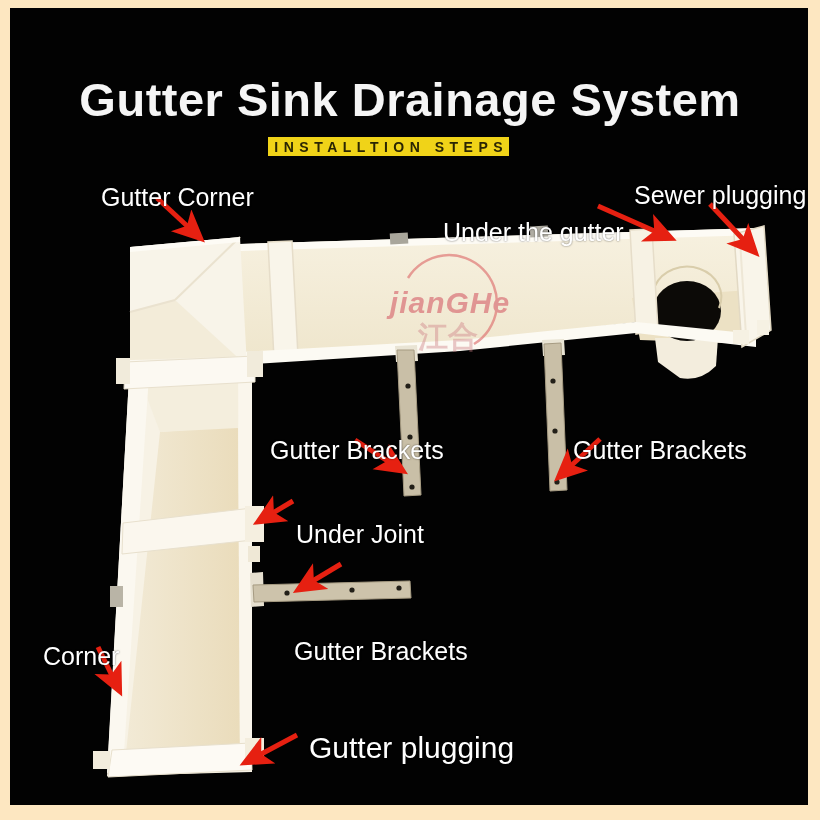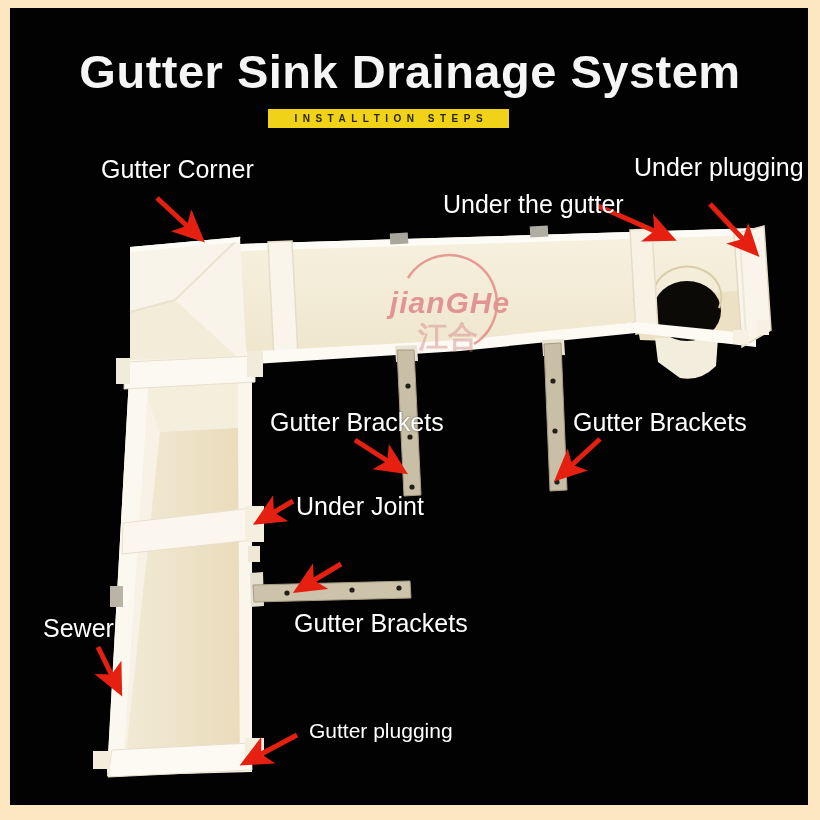--- a/index.html
+++ b/index.html
@@ -7,30 +7,30 @@
     width:820px;height:820px;
     font-family:"Liberation Sans",sans-serif;
     background:#fde7c1;
     position:relative;overflow:hidden;
   }
   .frame{position:absolute;inset:0;background:#fde7c1;}
   .canvas{
     position:absolute;left:10px;top:8px;right:12px;bottom:15px;
     background:#020202;
   }
-  .abs{position:absolute;}
+  .abs{position:absolute;margin-top:28px;}
   .title{
     left:0;top:44px;width:820px;text-align:center;
     color:#f5f5f5;font-size:47px;font-weight:bold;letter-spacing:0.5px;
     white-space:nowrap;
   }
   .banner{
     left:268px;top:109px;width:241px;height:19px;
     background:#f0d318;color:#2a2503;
-    font-size:10px;font-weight:600;letter-spacing:5.5px;
+    font-size:14px;font-weight:600;letter-spacing:5.5px;
     display:flex;align-items:center;justify-content:center;
     white-space:nowrap;text-indent:5.5px;
   }
   .lbl{
     color:#ffffff;font-size:25px;font-weight:400;
     white-space:nowrap;line-height:1.05;
     text-shadow:0 0 2px rgba(0,0,0,.6);
   }
   svg{position:absolute;left:0;top:0;}
 </style>
@@ -154,19 +154,19 @@
     <line x1="600" y1="439" x2="561" y2="475"></line>
     <line x1="293" y1="501" x2="261" y2="520"></line>
     <line x1="98" y1="647" x2="118" y2="688"></line>
     <line x1="341" y1="564" x2="301" y2="588"></line>
     <line x1="297" y1="735" x2="248" y2="761"></line>
   </g>
 </svg>
 
 <div class="abs lbl" style="left:101px;top:156px">Gutter Corner</div>
 <div class="abs lbl" style="left:443px;top:191px">Under the gutter</div>
-<div class="abs lbl" style="left:634px;top:154px">Under plugging</div>
+<div class="abs lbl" style="left:634px;top:154px">Sewer plugging</div>
 <div class="abs lbl" style="left:270px;top:409px">Gutter Brackets</div>
 <div class="abs lbl" style="left:573px;top:409px">Gutter Brackets</div>
 <div class="abs lbl" style="left:296px;top:493px">Under Joint</div>
-<div class="abs lbl" style="left:43px;top:615px">Sewer</div>
+<div class="abs lbl" style="left:43px;top:615px">Corner</div>
 <div class="abs lbl" style="left:294px;top:610px">Gutter Brackets</div>
-<div class="abs lbl" style="left:309px;top:720px;font-size:21px">Gutter plugging</div>
+<div class="abs lbl" style="left:309px;top:704px;font-size:30px">Gutter plugging</div>
 
 </body></html>

